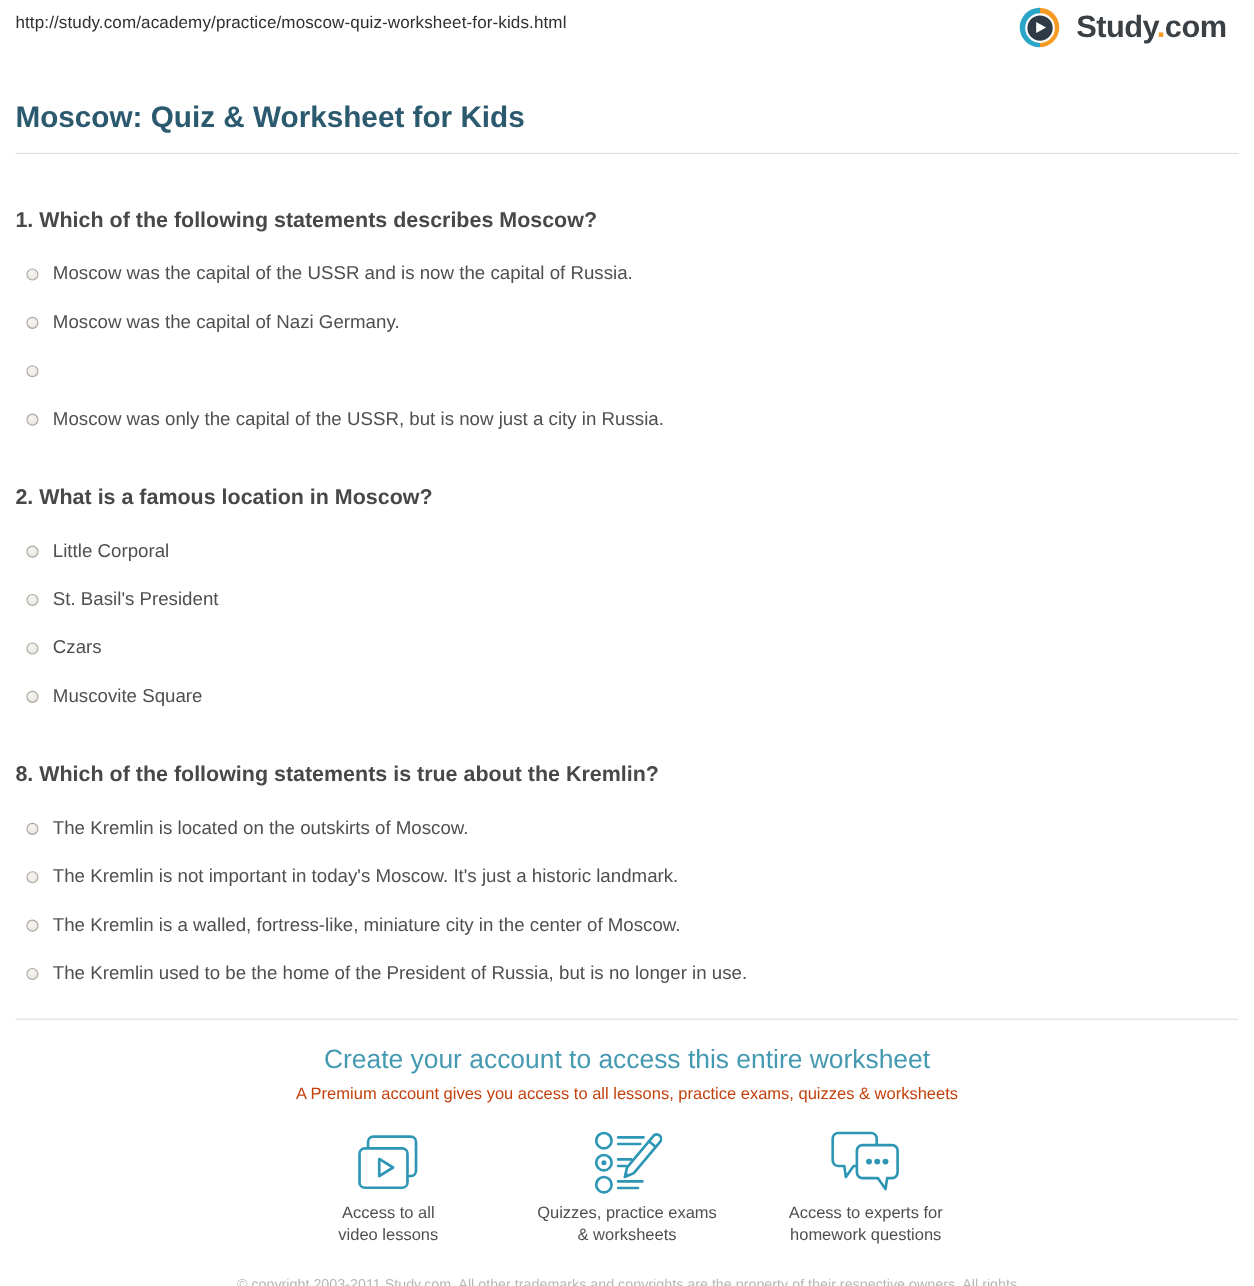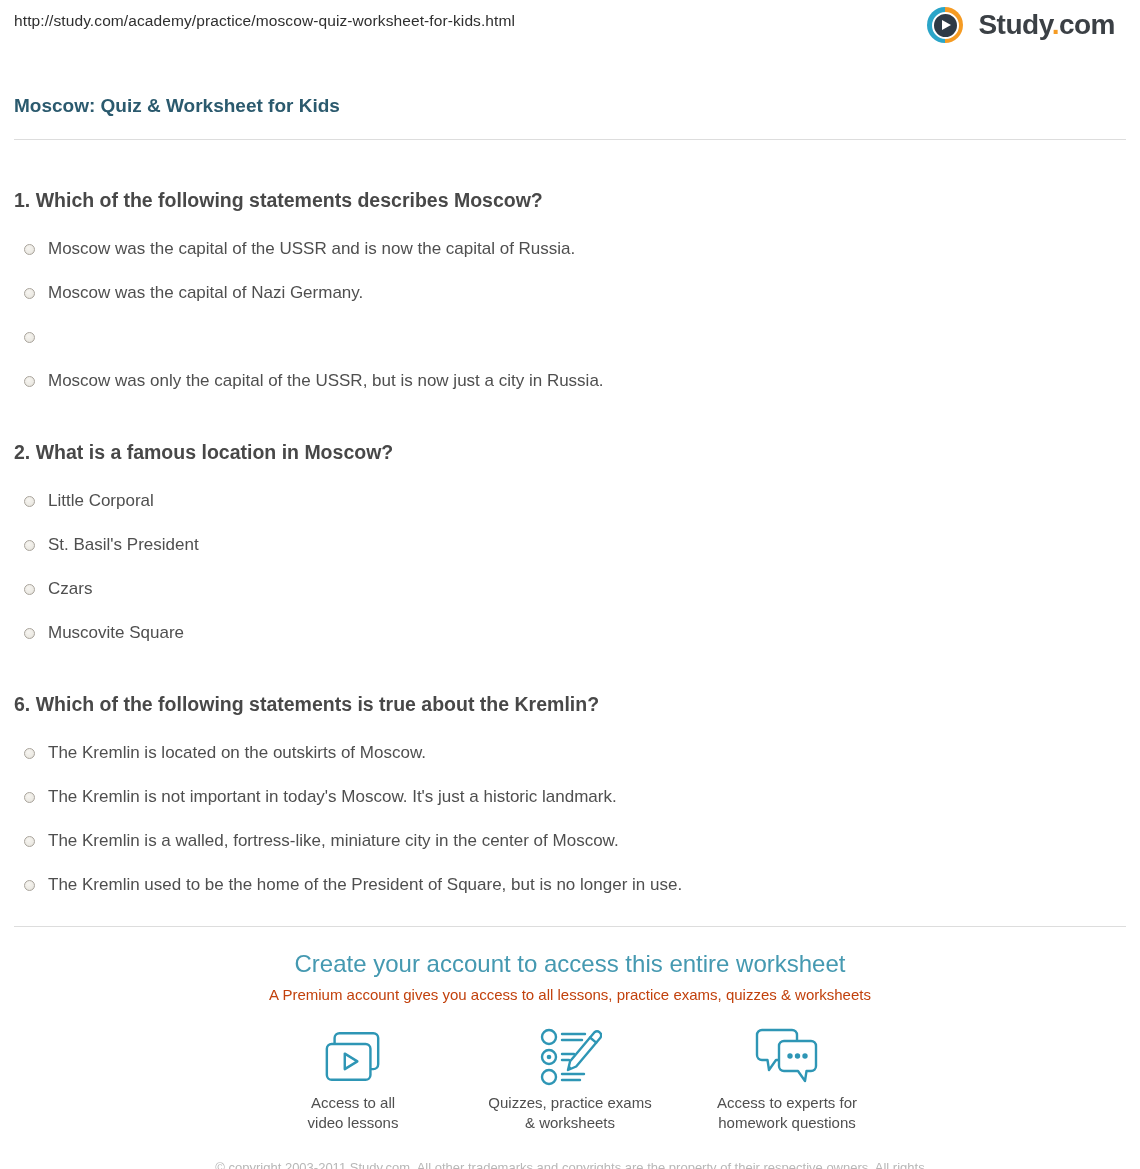--- a/index.html
+++ b/index.html
@@ -30,21 +30,21 @@
   .logo-play {
     width: 0; height: 0; margin-left: 3px;
     border-left: 9px solid #fff;
     border-top: 5.5px solid transparent;
     border-bottom: 5.5px solid transparent;
   }
   .logo-text { font-size: 28px; font-weight: 700; color: #3b4045; letter-spacing: -0.5px; }
   .logo-dot { color: #f59b23; }
 
   
-  h1.title { margin-top: 37px; font-size: 19px; line-height: 34px; font-weight: 700; color: #2b5a6e; }
+  h1.title { margin-top: 37px; font-size: 27px; line-height: 34px; font-weight: 700; color: #2b5a6e; }
   hr.rule { border: 0; border-top: 1px solid #ddd; margin: 16px 0 0; }
 
   
   .question h2 { margin-top: 49px; font-size: 19.5px; line-height: 23px; font-weight: 700; color: #484848; }
   .option { display: flex; align-items: center; margin-top: 22px; height: 22px; cursor: pointer; }
   .option:first-of-type { margin-top: 26px; }
   .radio {
     width: 11px; height: 11px; border-radius: 50%;
     border: 1px solid #a9a49c;
     background: radial-gradient(circle at 40% 35%, #f7f5f1 0%, #eceae4 60%, #ddd9d0 100%);
@@ -122,36 +122,36 @@
       <span class="radio"></span>
       <span class="option-text">Czars</span>
     </div>
     <div class="option">
       <span class="radio"></span>
       <span class="option-text">Muscovite Square</span>
     </div>
   </section>
 
   <section class="question">
-    <h2>6. Which of the following statements is true about the Kremlin?</h2>
+    <h2>8. Which of the following statements is true about the Kremlin?</h2>
     <div class="option">
       <span class="radio"></span>
       <span class="option-text">The Kremlin is located on the outskirts of Moscow.</span>
     </div>
     <div class="option">
       <span class="radio"></span>
       <span class="option-text">The Kremlin is not important in today's Moscow. It's just a historic landmark.</span>
     </div>
     <div class="option">
       <span class="radio"></span>
       <span class="option-text">The Kremlin is a walled, fortress-like, miniature city in the center of Moscow.</span>
     </div>
     <div class="option">
       <span class="radio"></span>
-      <span class="option-text">The Kremlin used to be the home of the President of Square, but is no longer in use.</span>
+      <span class="option-text">The Kremlin used to be the home of the President of Russia, but is no longer in use.</span>
     </div>
   </section>
 
   <hr class="rule rule-bottom">
 
   <div class="cta">
     <div class="cta-heading">Create your account to access this entire worksheet</div>
     <div class="cta-sub">A Premium account gives you access to all lessons, practice exams, quizzes &amp; worksheets</div>
 
     <div class="features">

